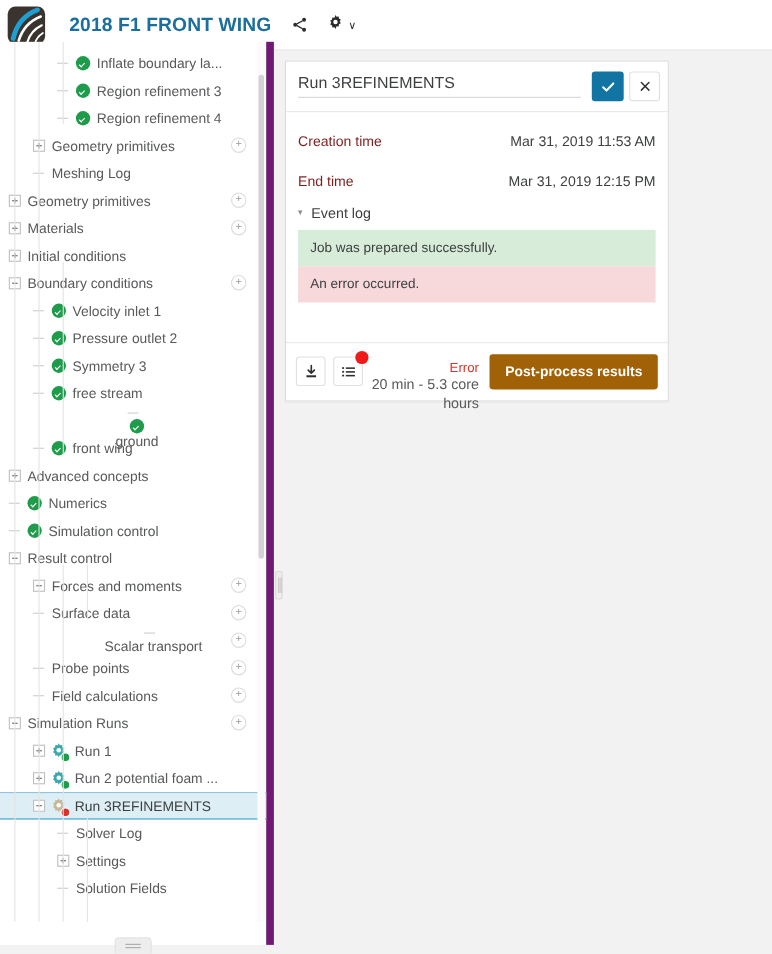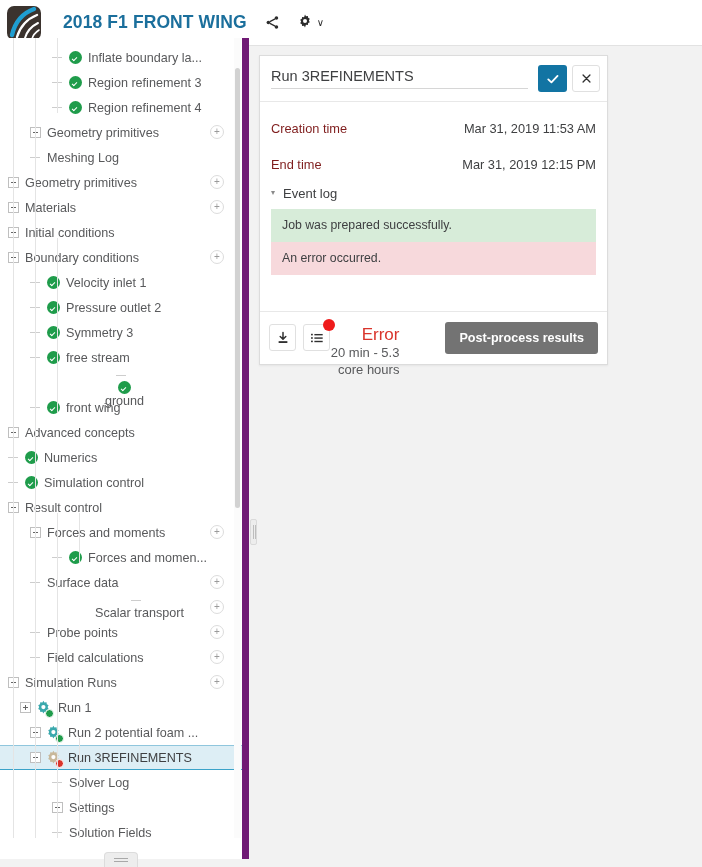--- a/index.html
+++ b/index.html
@@ -243,27 +243,27 @@
   #list-button { margin-left: 7px; }
   #notification-badge {
     position: absolute; top: -6px; right: -6px;
     width: 12px; height: 12px; border-radius: 50%;
     background: #ef1b1b;
   }
   #footer-status {
     flex: 1 1 auto; text-align: right;
     padding-right: 10px; line-height: 1.25;
   }
-  #status-label { font-size: 17px; color: #d9342b; display: block; margin-top: 27px; }
+  #status-label { font-size: 12px; color: #d9342b; display: block; margin-top: 27px; }
   #status-meta  { font-size: 13px; color: #58595b; display: block; }
   #postprocess-button {
-    background: #737373; color: #fff;
+    background: #a16207; color: #fff;
     font-size: 12.6px; font-weight: bold;
     padding: 9px 14px; border-radius: 3px;
-    cursor: pointer; white-space: nowrap; flex: 0 0 auto; margin-left: 36px;
+    cursor: pointer; white-space: nowrap; flex: 0 0 auto;
   }
 </style>
 </head>
 <body>
 
 <div id="app-header">
   <div id="logo-mark">
     <svg width="34" height="34" viewBox="0 0 34 34" aria-hidden="true">
       <path d="M27 3 C16 7 8 16 5 29" stroke="#1f9ed1" stroke-width="4.4" fill="none" stroke-linecap="round"></path>
       <path d="M30 9 C20 13 13 21 10 31" stroke="#ffffff" stroke-width="2.4" fill="none" stroke-linecap="round"></path>
@@ -383,25 +383,20 @@
         </div>
         <div class="tree-row" style="padding-left: 8px;">
           <span class="tw-toggle"></span>
           <span class="tree-label">Result control</span>
         </div>
         <div class="tree-row" style="padding-left: 30px;">
           <span class="tw-toggle"></span>
           <span class="tree-label">Forces and moments</span>
           <span class="add-btn">+</span>
         </div>
-        <div class="tree-row" style="padding-left: 52px;">
-          <span class="tw-dash"></span>
-          <span class="status-dot"></span>
-          <span class="tree-label">Forces and momen...</span>
-        </div>
         <div class="tree-row" style="padding-left: 30px;">
           <span class="tw-dash"></span>
           <span class="tree-label">Surface data</span>
           <span class="add-btn">+</span>
         </div>
         <div class="tree-row" style="padding-left: 30px; flex-direction: column;">
           <span class="tw-dash"></span>
           <span class="tree-label">Scalar transport</span>
           <span class="add-btn">+</span>
         </div>
@@ -413,21 +408,21 @@
         <div class="tree-row" style="padding-left: 30px;">
           <span class="tw-dash"></span>
           <span class="tree-label">Field calculations</span>
           <span class="add-btn">+</span>
         </div>
         <div class="tree-row" style="padding-left: 8px;">
           <span class="tw-toggle"></span>
           <span class="tree-label">Simulation Runs</span>
           <span class="add-btn">+</span>
         </div>
-        <div class="tree-row" style="padding-left: 20px;">
+        <div class="tree-row" style="padding-left: 30px;">
           <span class="tw-toggle plus"></span>
           <span class="gear-icon"><svg width="16" height="16" viewBox="0 0 16 16" aria-hidden="true">
               <path fill="#3aa8ac" d="M7.4 0.7l1 1.8 2.1-.3.3 2.1 1.8 1-1 1.8 1 1.8-1.8 1-.3 2.1-2.1-.3-1 1.8-1-1.8-2.1.3-.3-2.1-1.8-1 1-1.8-1-1.8 1.8-1 .3-2.1 2.1.3z"></path>
               <circle cx="7.4" cy="7.1" r="2.1" fill="#ffffff"></circle>
             </svg><span class="gear-badge ok"></span></span>
           <span class="tree-label">Run 1</span>
         </div>
         <div class="tree-row" style="padding-left: 30px;">
           <span class="tw-toggle plus"></span>
           <span class="gear-icon"><svg width="16" height="16" viewBox="0 0 16 16" aria-hidden="true">

